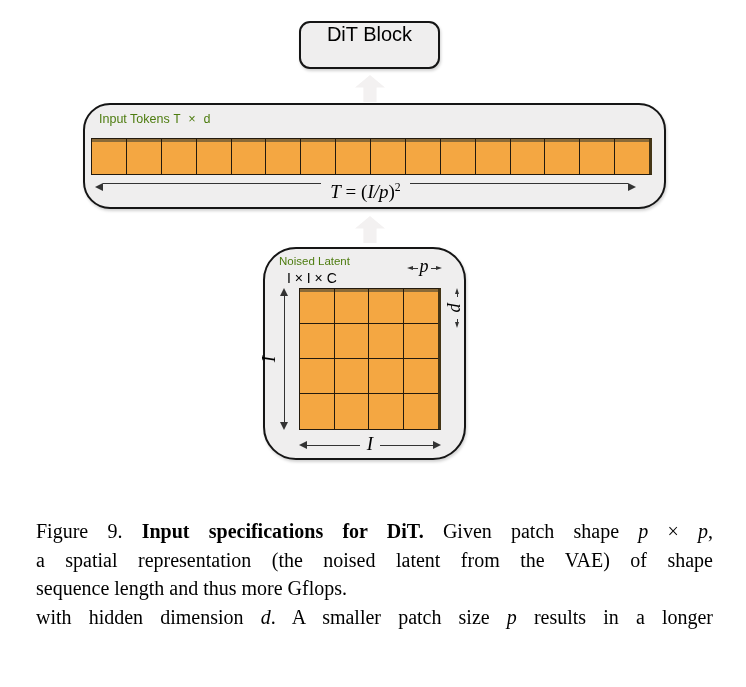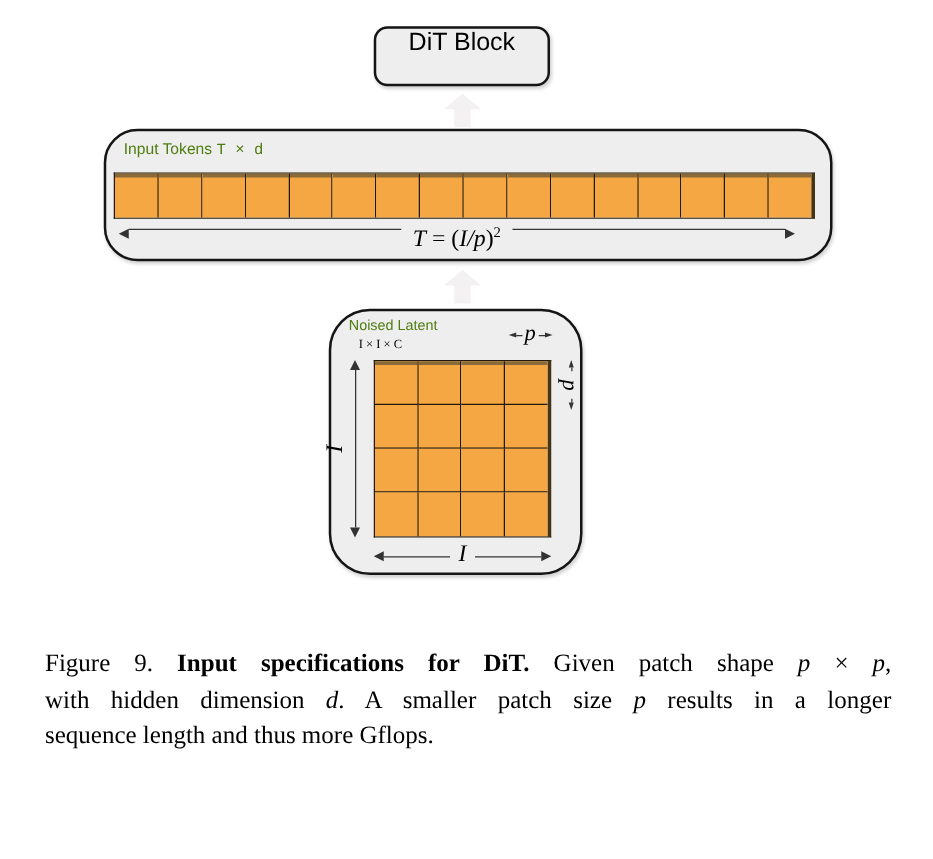--- a/index.html
+++ b/index.html
@@ -28,21 +28,21 @@
     background:var(--block-arrow-fill, #f3f1f1);
     clip-path:polygon(50% 0%, 100% 46%, 72% 46%, 72% 100%, 28% 100%, 28% 46%, 0% 46%);
   }
   #arrow1 { left:355px; top:75px; }
   #arrow2 { left:355px; top:216px; }
 
   
   .box-label { position:absolute; left:14px; top:7px; font-size:12.5px; color:#4d7c0f; white-space:nowrap; }
   .mono { font-family:"Liberation Mono", monospace; }
   #latent-box .box-label { font-size:11.5px; top:6px;text-align:right; }
-  .box-dims { position:absolute; left:22px; top:21px; font-size:10px; font-family:Liberation Serif, serif; color:#000; white-space:nowrap; }
+  .box-dims { position:absolute; left:22px; top:21px; font-size:14px; font-family:Liberation Sans, sans-serif; color:#000; white-space:nowrap; }
 
   
   .token-row {
     position:absolute; left:6px; top:33px; width:561px; height:37px;
     display:flex;
     border:1.6px solid var(--cell-border, #231a0e);
     border-right:3.5px solid var(--cell-edge, #443516);
   }
   .token-row .grid-cell { flex:1; box-shadow:inset 0 3px 0 var(--cell-bevel, #8a6a38); border-right:1.5px solid var(--cell-border, #231a0e); }
   .token-row .grid-cell:last-child { border-right:none; }
@@ -212,17 +212,18 @@
       <div class="head-left"></div>
       <div class="h-line"></div>
       <span class="math dim-label">I</span>
       <div class="h-line"></div>
       <div class="head-right"></div>
     </div>
   </div>
 
   <div id="caption">
     <div class="caption-line"><span>Figure 9.</span><span> </span><span class="seg-b">Input specifications for DiT.</span><span> Given patch shape </span><span class="seg-i">p</span><span> × </span><span class="seg-i">p</span><span>,</span></div>
+    <div class="caption-line"><span>a spatial representation (the noised latent from the VAE) of shape</span></div>
+    <div class="caption-line last"><span>sequence length and thus more Gflops.</span></div>
     <div class="caption-line"><span>with hidden dimension </span><span class="seg-i">d</span><span>. A smaller patch size </span><span class="seg-i">p</span><span> results in a longer</span></div>
-    <div class="caption-line last"><span>sequence length and thus more Gflops.</span></div>
   </div>
 
 </div>
 
 </body></html>

